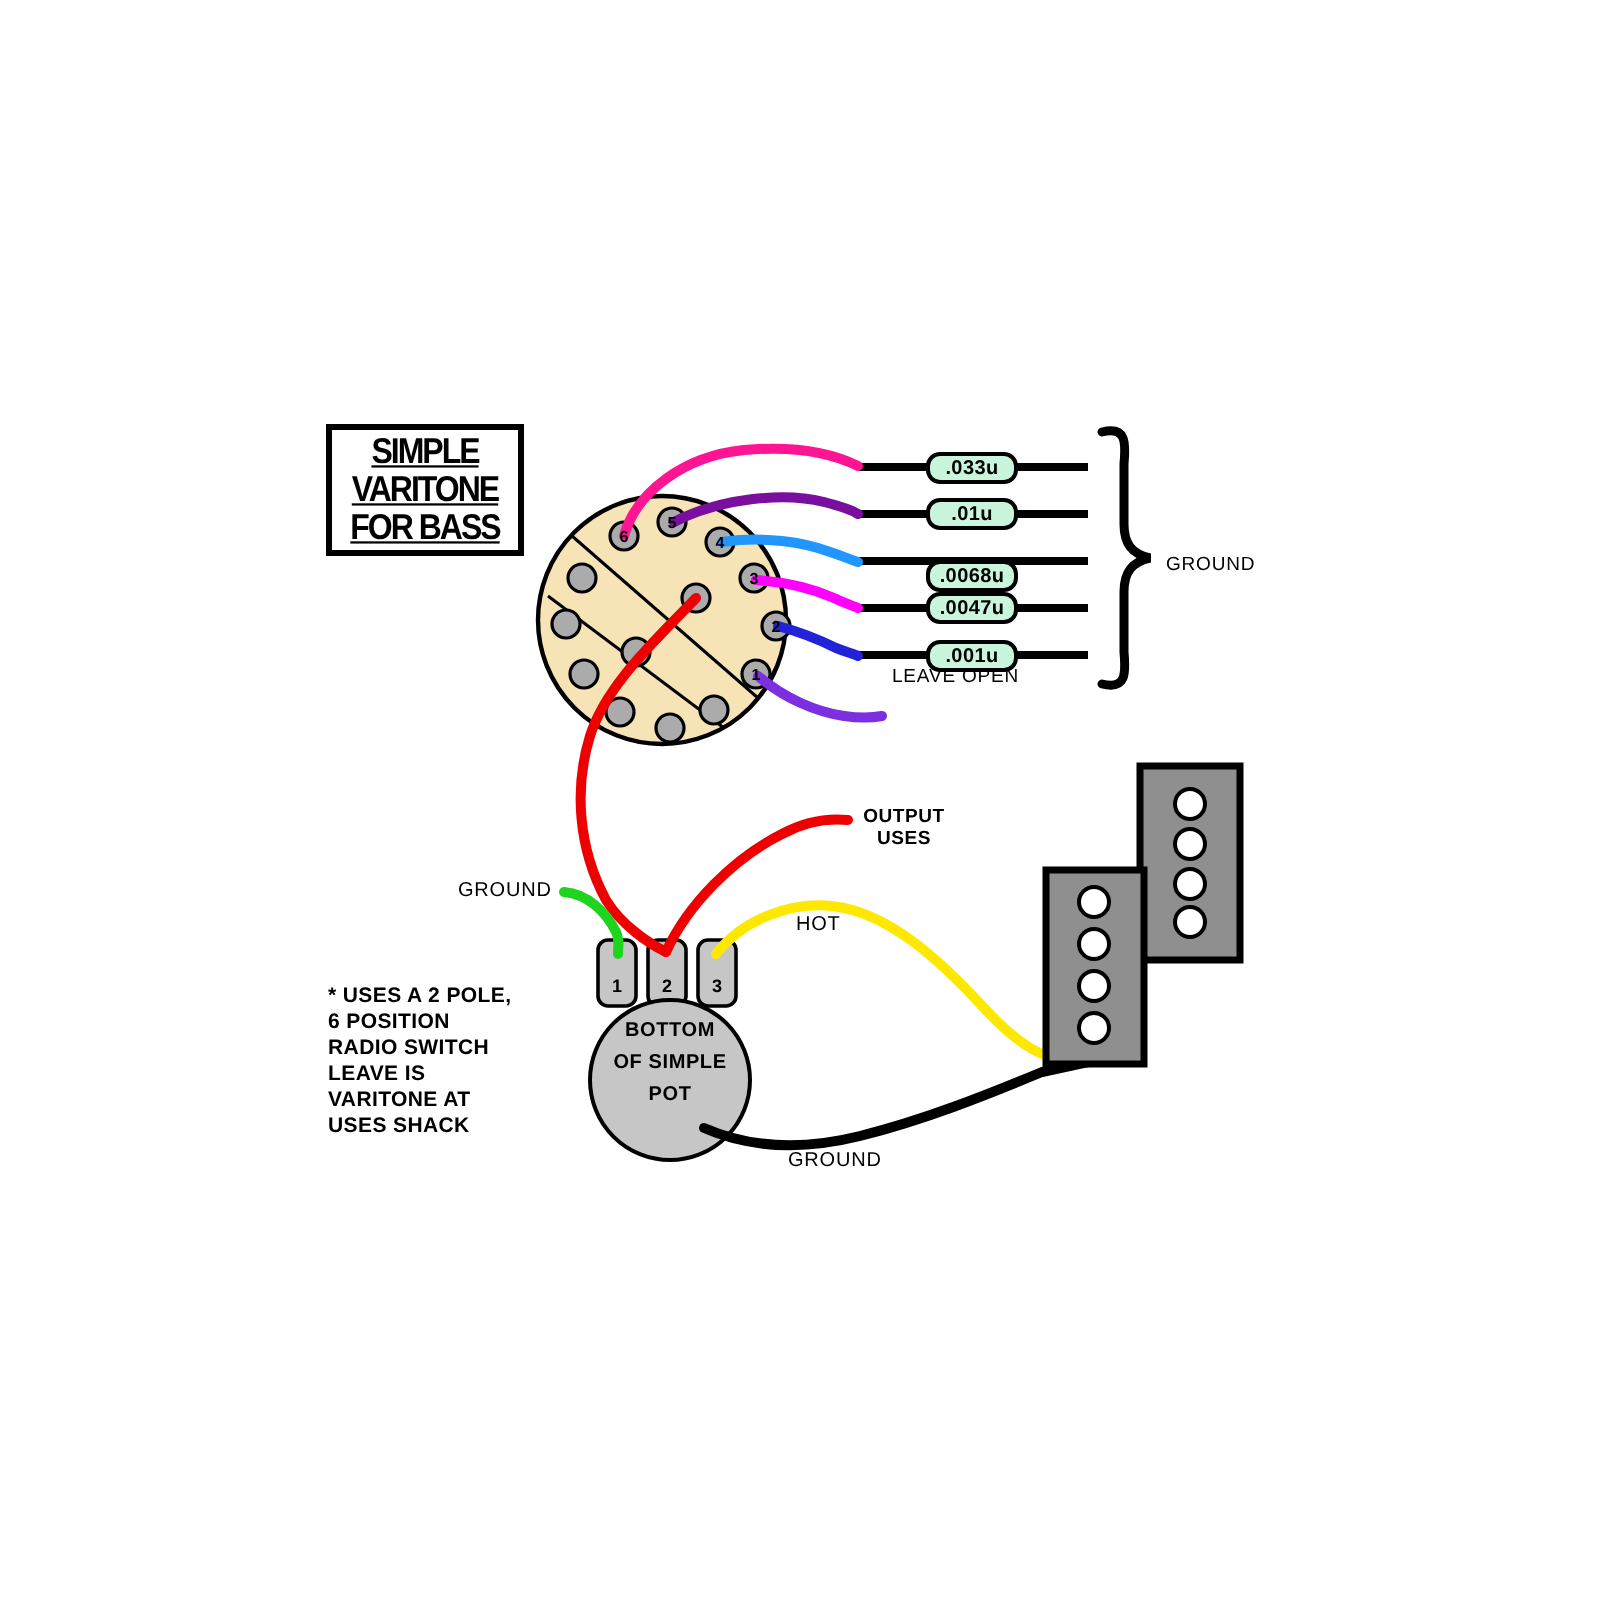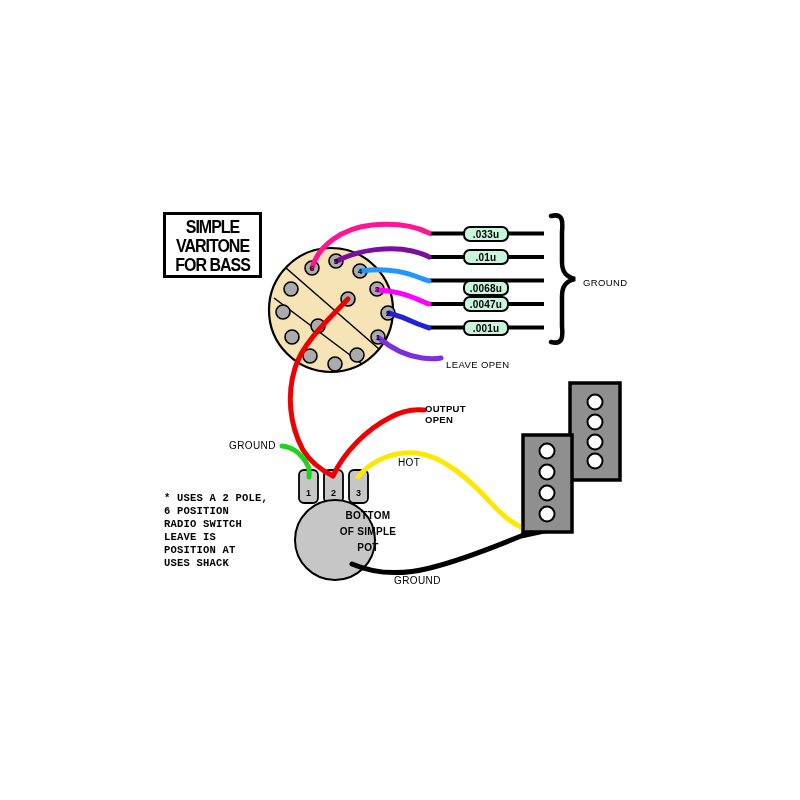--- a/index.html
+++ b/index.html
@@ -14,32 +14,32 @@
   }
   .cap{
     position:absolute;left:463px;width:46px;height:16px;box-sizing:border-box;
     background:#C9F5DC;border:2px solid #000;border-radius:7px;
     display:flex;align-items:center;justify-content:center;
     font-size:10px;font-weight:bold;letter-spacing:.2px;
   }
   #title-box{
     position:absolute;left:163px;top:212px;width:99px;height:66px;box-sizing:border-box;
     border:3px solid #000;background:#fff;
-    display:flex;flex-direction:column;align-items:center;justify-content:center;
+    display:flex;flex-direction:column;align-items:center;justify-content:center;text-decoration:underline;
   }
   #title-box .tline{
     font-size:16px;font-weight:bold;letter-spacing:-1px;line-height:19px;
     transform:scaleY(1.12);
   }
-  #note{position:absolute;left:164px;top:492px;font-size:10.5px;font-weight:bold;line-height:13px;letter-spacing:.2px;font-family:Liberation Mono, monospace;}
+  #note{position:absolute;left:164px;top:492px;font-size:10.5px;font-weight:bold;line-height:13px;letter-spacing:.2px;}
   #pot-text{
     position:absolute;left:298px;top:508px;width:74px;text-align:center;
-    font-size:10px;font-weight:bold;line-height:16px;letter-spacing:.3px;padding-left:33px;
+    font-size:10px;font-weight:bold;line-height:16px;letter-spacing:.3px;
   }
-  #output-jack-label{position:absolute;left:425px;top:403px;width:54px;text-align:left;
+  #output-jack-label{position:absolute;left:425px;top:403px;width:54px;text-align:center;
     font-size:9.5px;font-weight:bold;line-height:11px;letter-spacing:.3px;}
   .svgnum{font-family:"Liberation Sans",sans-serif;font-weight:bold;}
 </style>
 </head>
 <body>
 
 <div id="canvas">
 
   <svg id="diagram-svg" width="800" height="800" viewBox="0 0 800 800">
 
@@ -145,37 +145,37 @@
     <div class="tline">FOR BASS</div>
   </div>
 
   <div class="cap" style="top:226px">.033u</div>
   <div class="cap" style="top:249px">.01u</div>
   <div class="cap" style="top:280px">.0068u</div>
   <div class="cap" style="top:296px">.0047u</div>
   <div class="cap" style="top:320px">.001u</div>
 
   <div class="lbl" style="left:583px;top:277px;font-size:9.5px">GROUND</div>
-  <div class="lbl" style="left:446px;top:359px;font-size:9.5px">LEAVE OPEN</div>
+  <div class="lbl" style="left:446px;top:333px;font-size:9.5px">LEAVE OPEN</div>
   <div id="output-jack-label">
     <div>OUTPUT</div>
-    <div>OPEN</div>
+    <div>USES</div>
   </div>
   <div class="lbl" style="left:398px;top:457px">HOT</div>
   <div class="lbl" style="left:229px;top:440px">GROUND</div>
   <div class="lbl" style="left:394px;top:575px">GROUND</div>
 
   <div id="pot-text">
     <div>BOTTOM</div>
     <div>OF SIMPLE</div>
     <div>POT</div>
   </div>
 
   <div id="note">
     <div>* USES A 2 POLE,</div>
     <div>6 POSITION</div>
     <div>RADIO SWITCH</div>
     <div>LEAVE IS</div>
-    <div>POSITION AT</div>
+    <div>VARITONE AT</div>
     <div>USES SHACK</div>
   </div>
 
 </div>
 
 </body></html>

